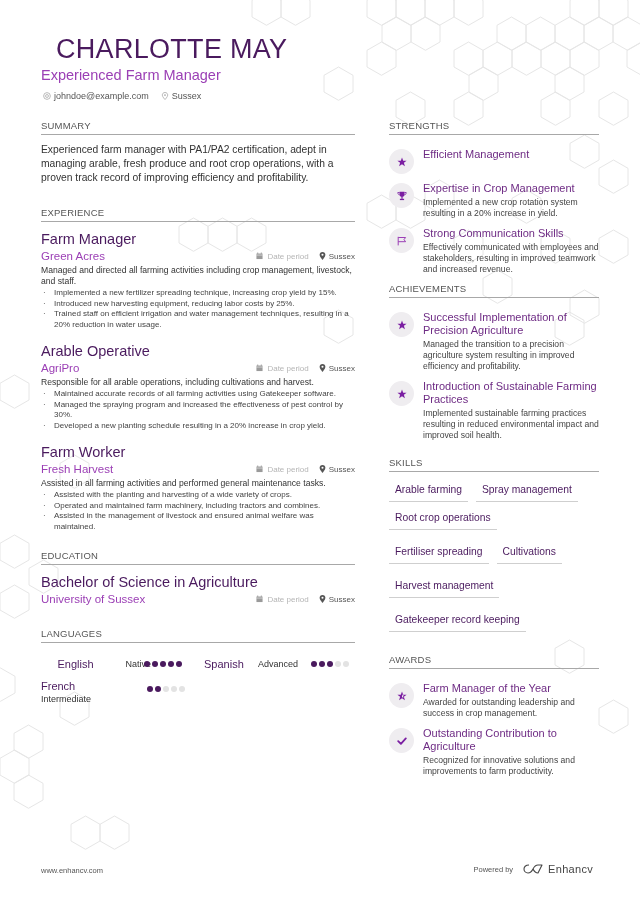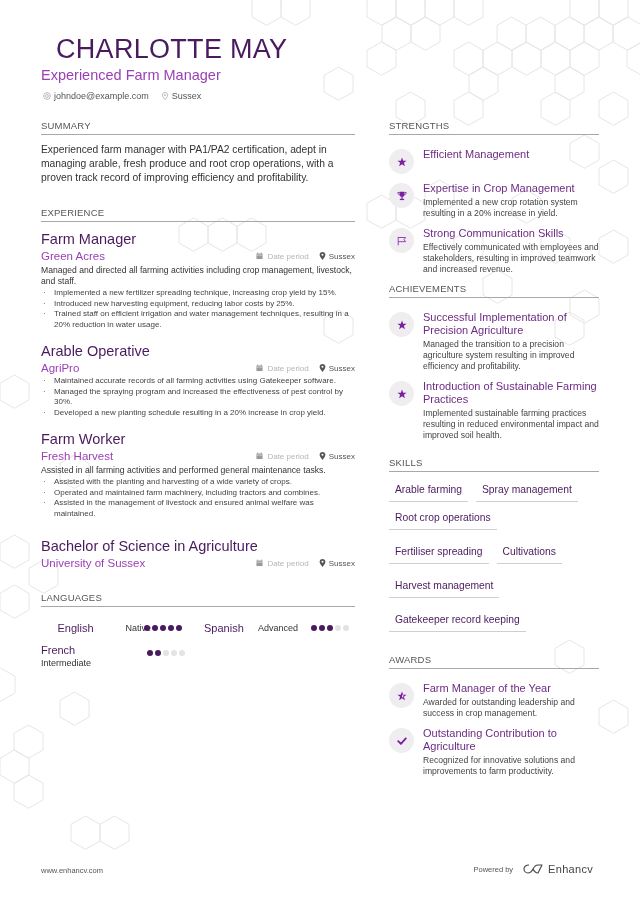--- a/index.html
+++ b/index.html
@@ -215,20 +215,21 @@
             </span>
             <span class="loc">
               <svg viewBox="0 0 8 10">
                   <path d="M4 0 C1.8 0 0.4 1.6 0.4 3.5 C0.4 6 4 10 4 10 C4 10 7.6 6 7.6 3.5 C7.6 1.6 6.2 0 4 0 Z" fill="#555"></path>
                   <circle cx="4" cy="3.5" r="1.3" fill="#fff"></circle>
                 </svg>
               <span>Sussex</span>
             </span>
           </div>
         </div>
+        <div class="job-desc">Responsible for all arable operations, including cultivations and harvest.</div>
         <ul class="bullets">
           <li>Maintained accurate records of all farming activities using Gatekeeper software.</li>
           <li>Managed the spraying program and increased the effectiveness of pest control by 30%.</li>
           <li>Developed a new planting schedule resulting in a 20% increase in crop yield.</li>
         </ul>
       </div>
 
       <div class="job" style="margin-top:12px">
         <div class="job-title">Farm Worker</div>
         <div class="job-row">
@@ -255,20 +256,21 @@
         <div class="job-desc">Assisted in all farming activities and performed general maintenance tasks.</div>
         <ul class="bullets">
           <li>Assisted with the planting and harvesting of a wide variety of crops.</li>
           <li>Operated and maintained farm machinery, including tractors and combines.</li>
           <li>Assisted in the management of livestock and ensured animal welfare was maintained.</li>
         </ul>
       </div>
     </section>
 
     <section style="margin-top:18px">
+      <div class="sec-h">EDUCATION</div>
       <div class="edu" style="margin-top:6px">
         <div class="edu-degree">Bachelor of Science in Agriculture</div>
         <div class="job-row">
           <div class="company">University of Sussex</div>
           <div class="meta">
             <span class="date">
               <svg viewBox="0 0 8 8">
                   <rect x="0.5" y="1.2" width="7" height="6.3" fill="#9a9a9a"></rect>
                   <rect x="1.5" y="0" width="1" height="1.8" fill="#9a9a9a"></rect>
                   <rect x="5.5" y="0" width="1" height="1.8" fill="#9a9a9a"></rect>

